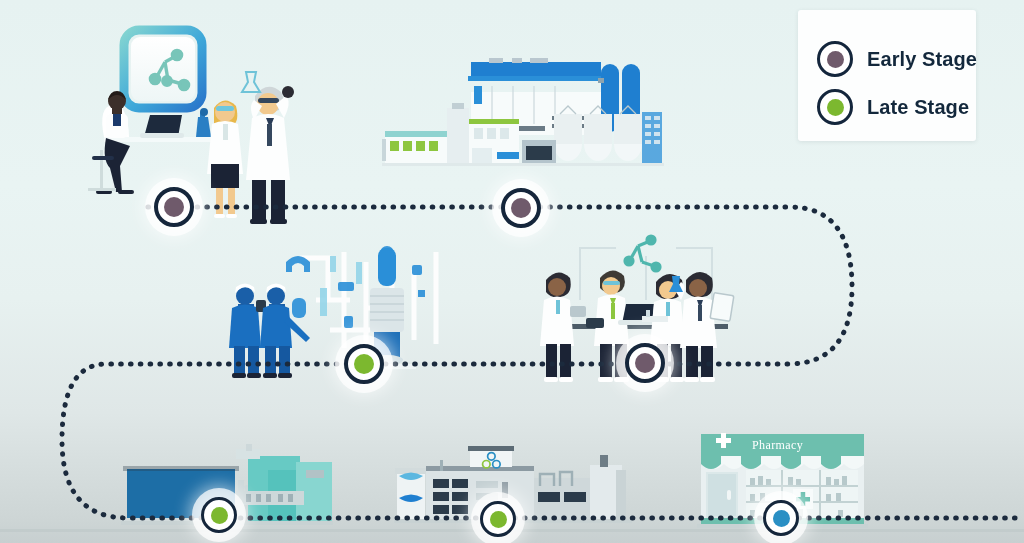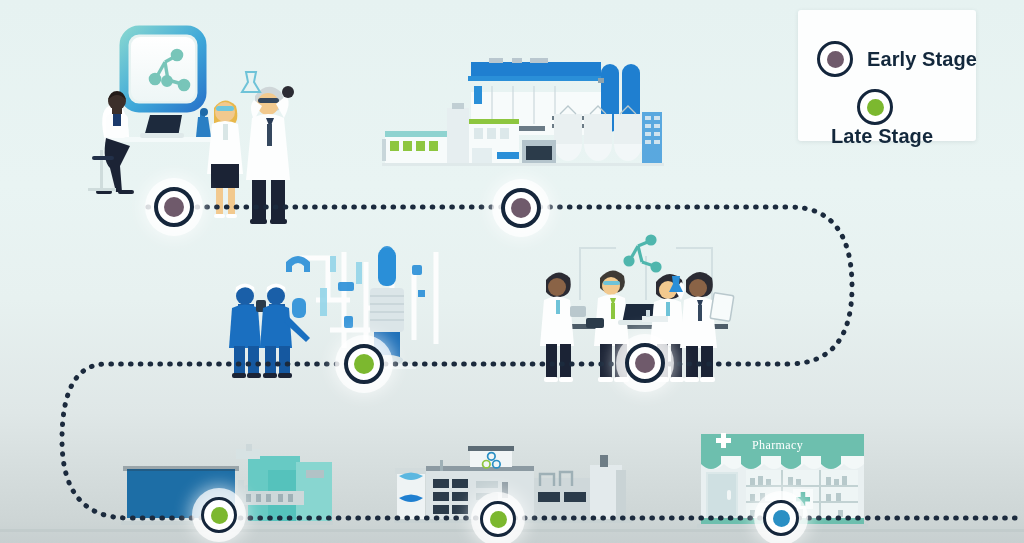--- a/index.html
+++ b/index.html
@@ -16,21 +16,21 @@
   .layer{position:absolute;left:0;top:0;width:1024px;height:543px;}
   svg.layer{pointer-events:none;}
   
   #legend{
     position:absolute;left:798px;top:10px;width:178px;height:131px;
     background:#fdfefe;border-radius:3px;
     box-shadow:0 1px 4px rgba(40,60,70,.10);
   }
   .legend-row{display:flex;align-items:center;position:absolute;left:19px;}
   .legend-row.r1{top:31px;}
-  .legend-row.r2{top:79px;flex-direction:column;}
+  .legend-row.r2{top:79px;}
   .lg-dot{
     width:36px;height:36px;border-radius:50%;
     background:#ffffff;border:3.5px solid #14263c;
     box-sizing:border-box;display:flex;align-items:center;justify-content:center;
     flex:0 0 auto;
   }
   .lg-dot i{display:block;width:17px;height:17px;border-radius:50%;}
   .lg-early i{background:#6f5a6b;}
   .lg-late  i{background:#7cb82f;}
   .lg-label{

